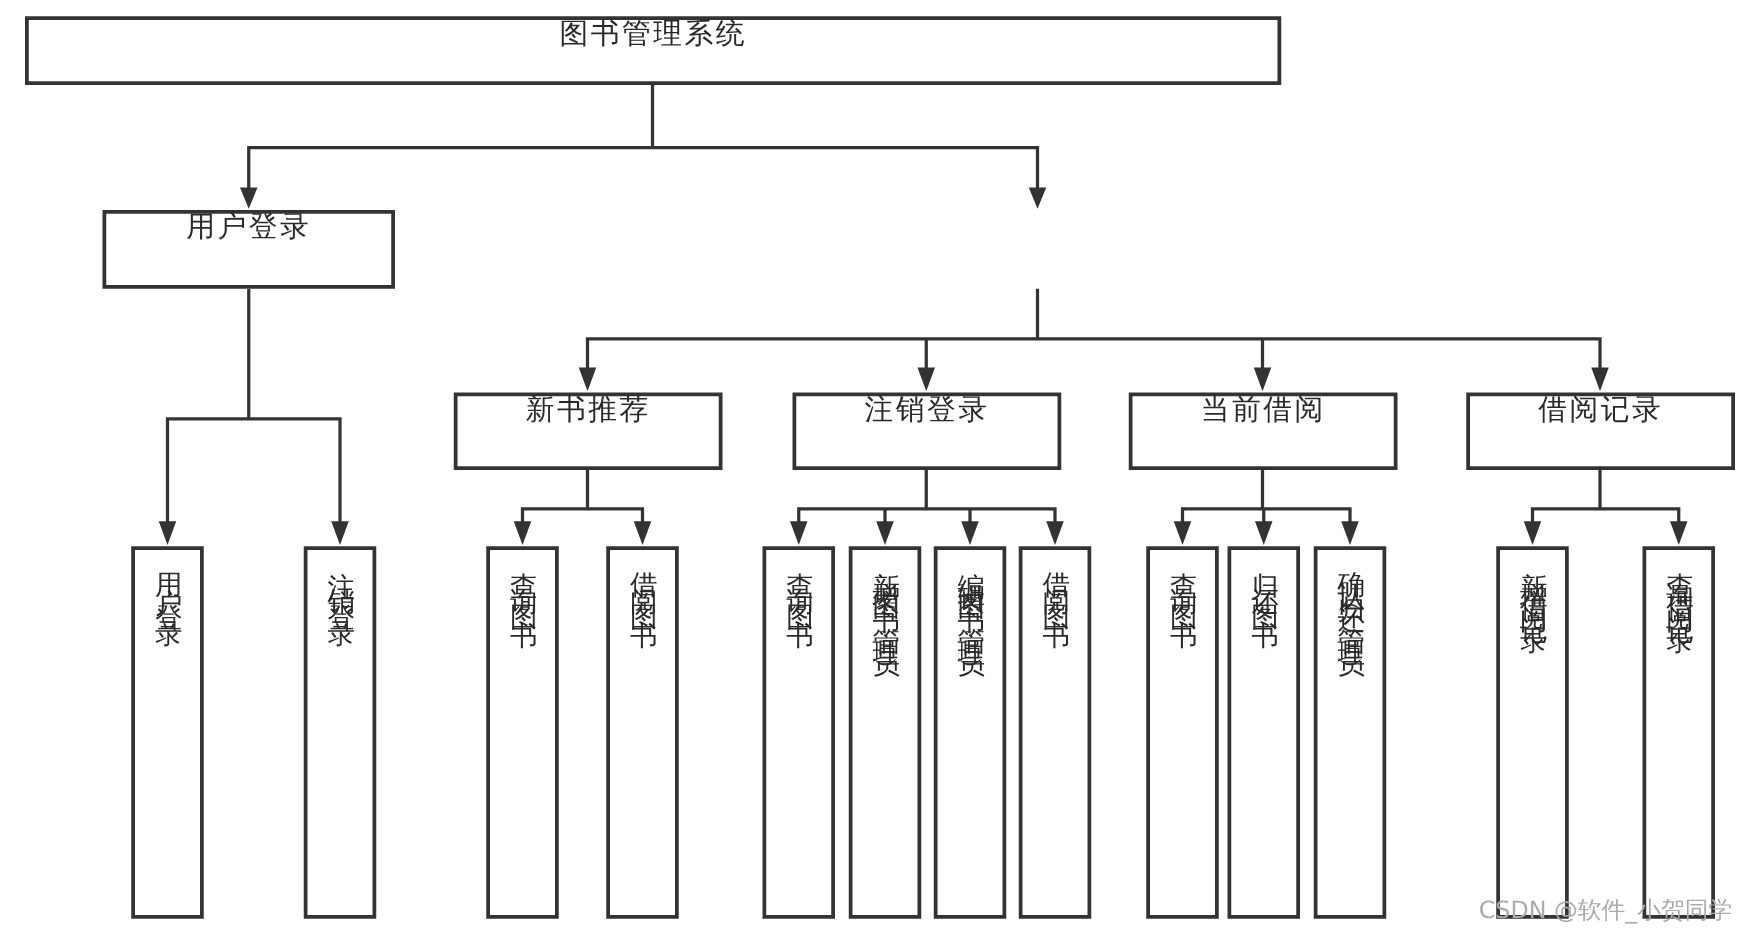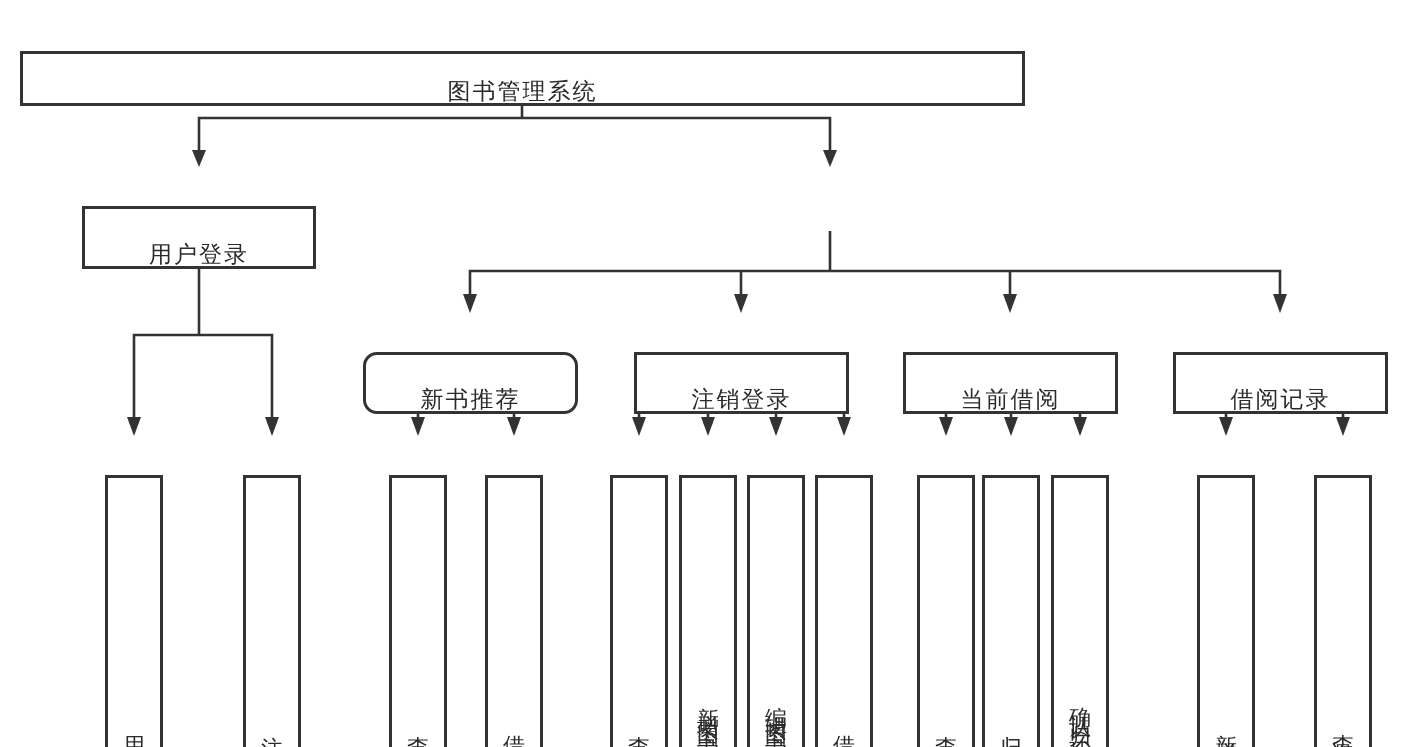--- a/index.html
+++ b/index.html
@@ -17,23 +17,22 @@
     overflow:hidden;
   }
   .connectors{position:absolute;left:0;top:0;width:1405px;height:747px;}
   .connectors path{stroke:var(--line);stroke-width:2.6;fill:none;}
   .connectors polygon{fill:var(--line);stroke:none;}
   .box{
     position:absolute;
     box-sizing:border-box;
     background:var(--background);
     border:3px solid var(--line);
-    display:flex;align-items:flex-end;justify-content:center;
+    display:flex;align-items:flex-start;justify-content:center;
     color:var(--text);
-    margin-top:38px;
   }
   .hlabel{
     font-size:23px;
     letter-spacing:2px;
     white-space:nowrap;
     line-height:1;
   }
   .vlabel{
     writing-mode:vertical-rl;
     text-orientation:mixed;
@@ -108,21 +107,21 @@
   </svg>
 
   <div class="box" style="left:20px;top:13px;width:1005px;height:55px;">
     <span class="hlabel">图书管理系统</span>
   </div>
 
   <div class="box" style="left:82px;top:168px;width:234px;height:63px;">
     <span class="hlabel">用户登录</span>
   </div>
 
-  <div class="box" style="left:363px;top:314px;width:215px;height:62px;border-radius:14px;">
+  <div class="box" style="left:363px;top:314px;width:215px;height:62px;">
     <span class="hlabel">新书推荐</span>
   </div>
   <div class="box" style="left:634px;top:314px;width:215px;height:62px;">
     <span class="hlabel">注销登录</span>
   </div>
   <div class="box" style="left:903px;top:314px;width:215px;height:62px;">
     <span class="hlabel">当前借阅</span>
   </div>
   <div class="box" style="left:1173px;top:314px;width:215px;height:62px;">
     <span class="hlabel">借阅记录</span>
@@ -165,14 +164,15 @@
     <span class="vlabel">确认归还（管理员）</span>
   </div>
 
   <div class="box" style="left:1197px;top:437px;width:58px;height:298px;">
     <span class="vlabel">新增借阅记录</span>
   </div>
   <div class="box" style="left:1314px;top:437px;width:58px;height:298px;">
     <span class="vlabel">查询借阅记录</span>
   </div>
 
+  <div class="watermark">CSDN @软件_小贺同学</div>
 
 </div>
 
 </body></html>

